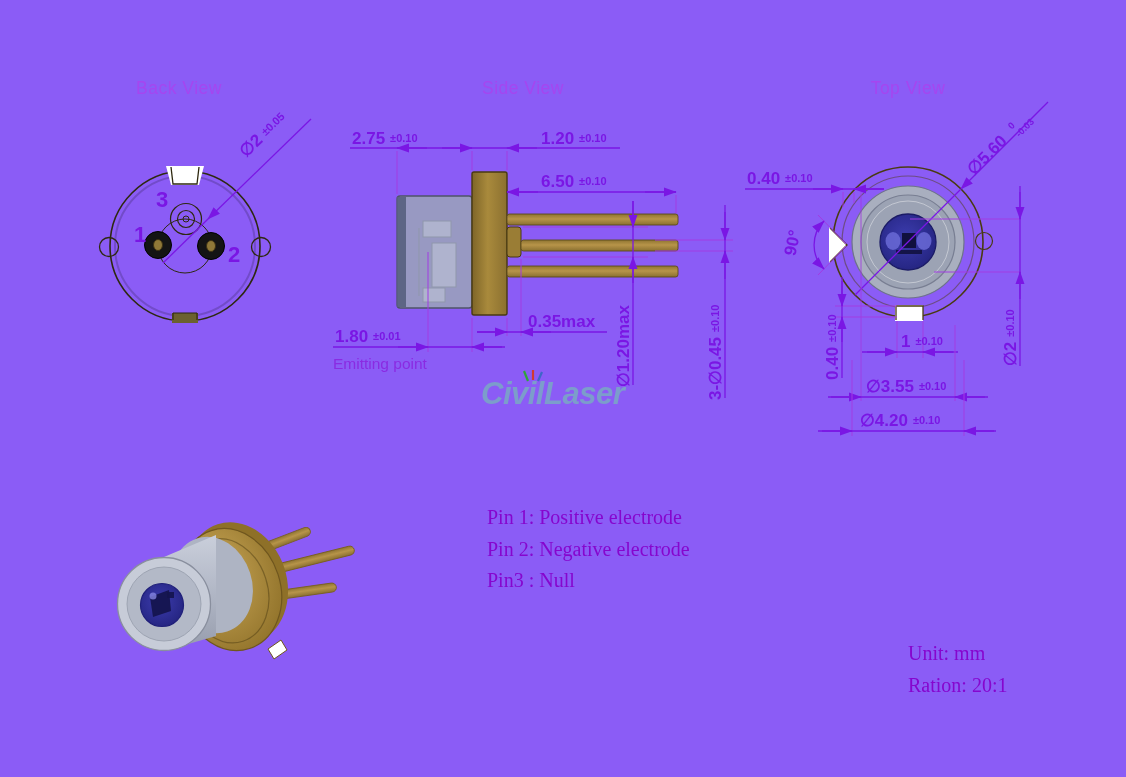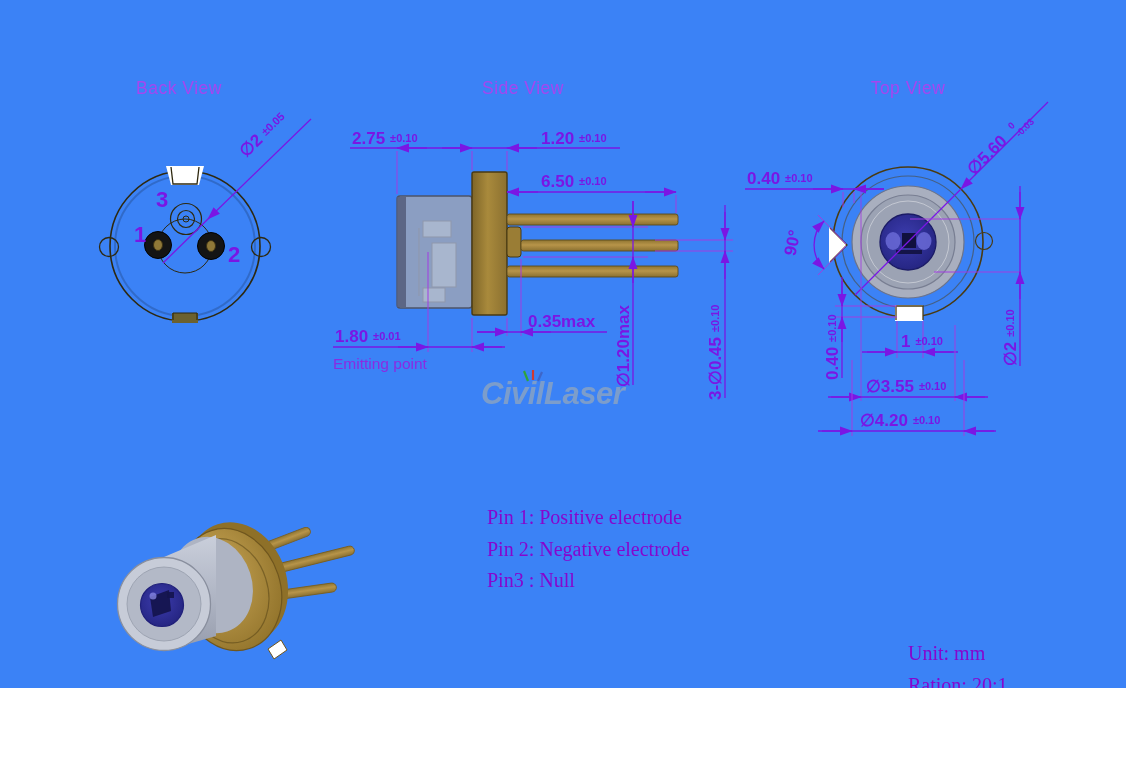--- a/index.html
+++ b/index.html
@@ -1,16 +1,16 @@
 <!DOCTYPE html>
 <html><head>
 <meta charset="utf-8">
 <style>
   html,body{margin:0;padding:0;background:#ffffff;}
-  .stage{position:relative;width:1126px;height:688px;background:#3b82f6;overflow:hidden;
+  .stage{position:relative;width:1126px;height:777px;background:#8b5cf6;overflow:hidden;
          font-family:"Liberation Sans",sans-serif;}
   svg{position:absolute;left:0;top:0;}
   text{user-select:none;}
   .t-title{fill:#A546F0;font-size:17.5px;letter-spacing:.5px;}
   .dim{fill:#7A16E4;font-size:17px;font-weight:bold;}
   .tol{font-size:11px;font-weight:bold;}
   .dimsmall{fill:#7A16E4;font-size:9.5px;font-weight:bold;}
   .pinnum{fill:#7A16E4;font-size:22px;font-weight:bold;}
   .emit{fill:#8A2BE2;font-size:15.5px;}
   .legend{font-family:"Liberation Serif",serif;font-size:20px;fill:#8606CE;}

